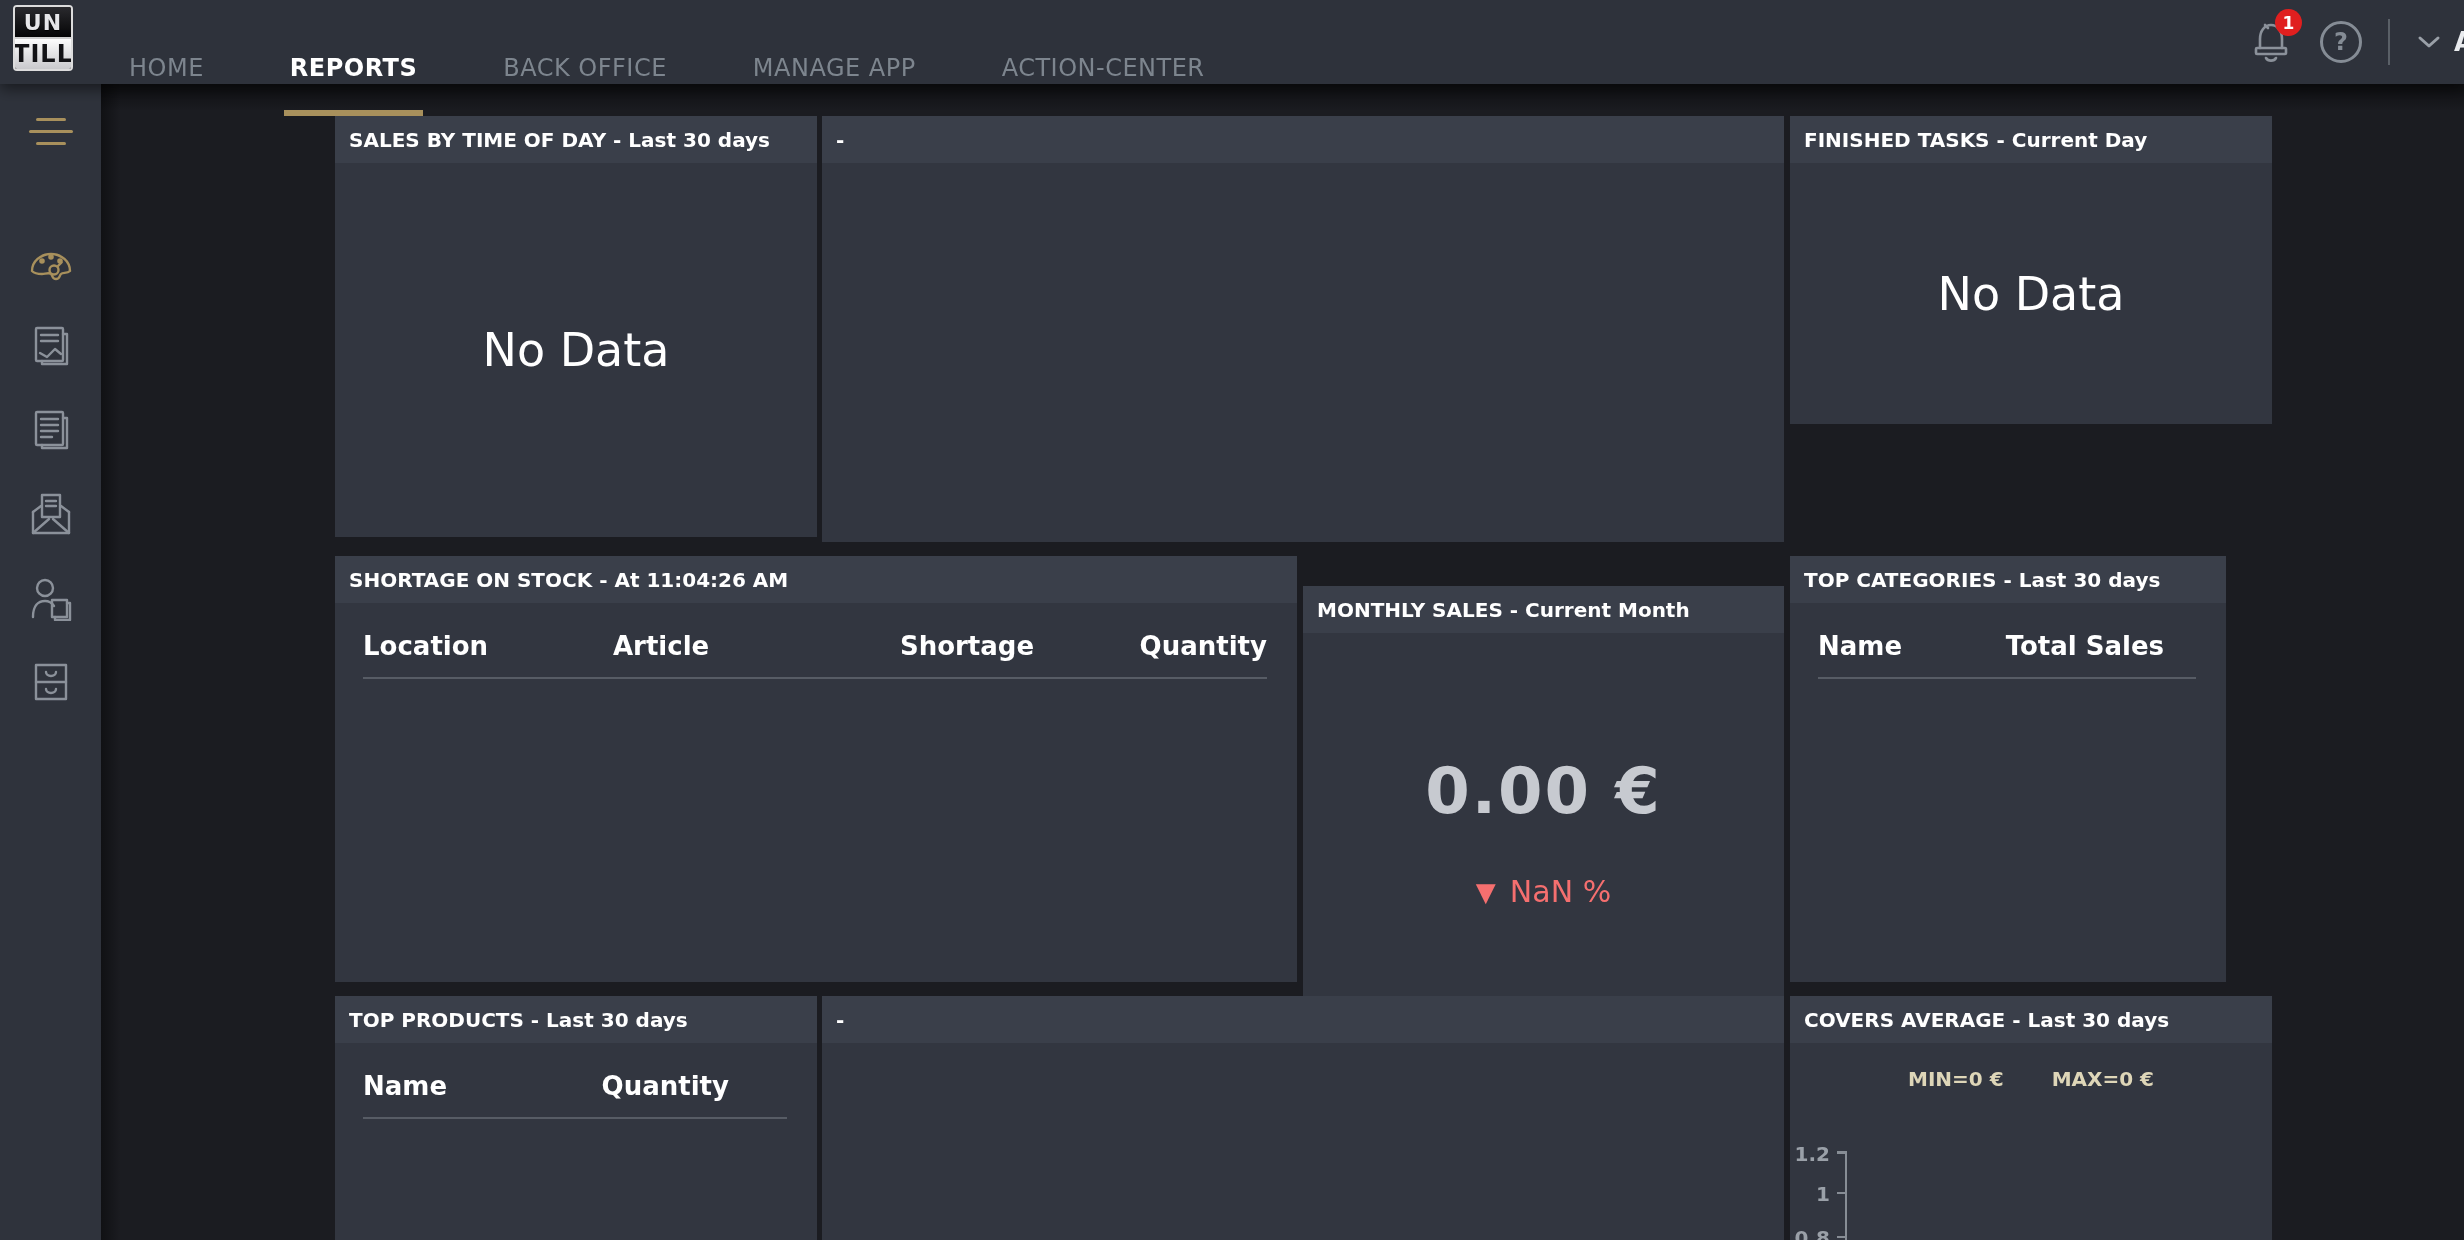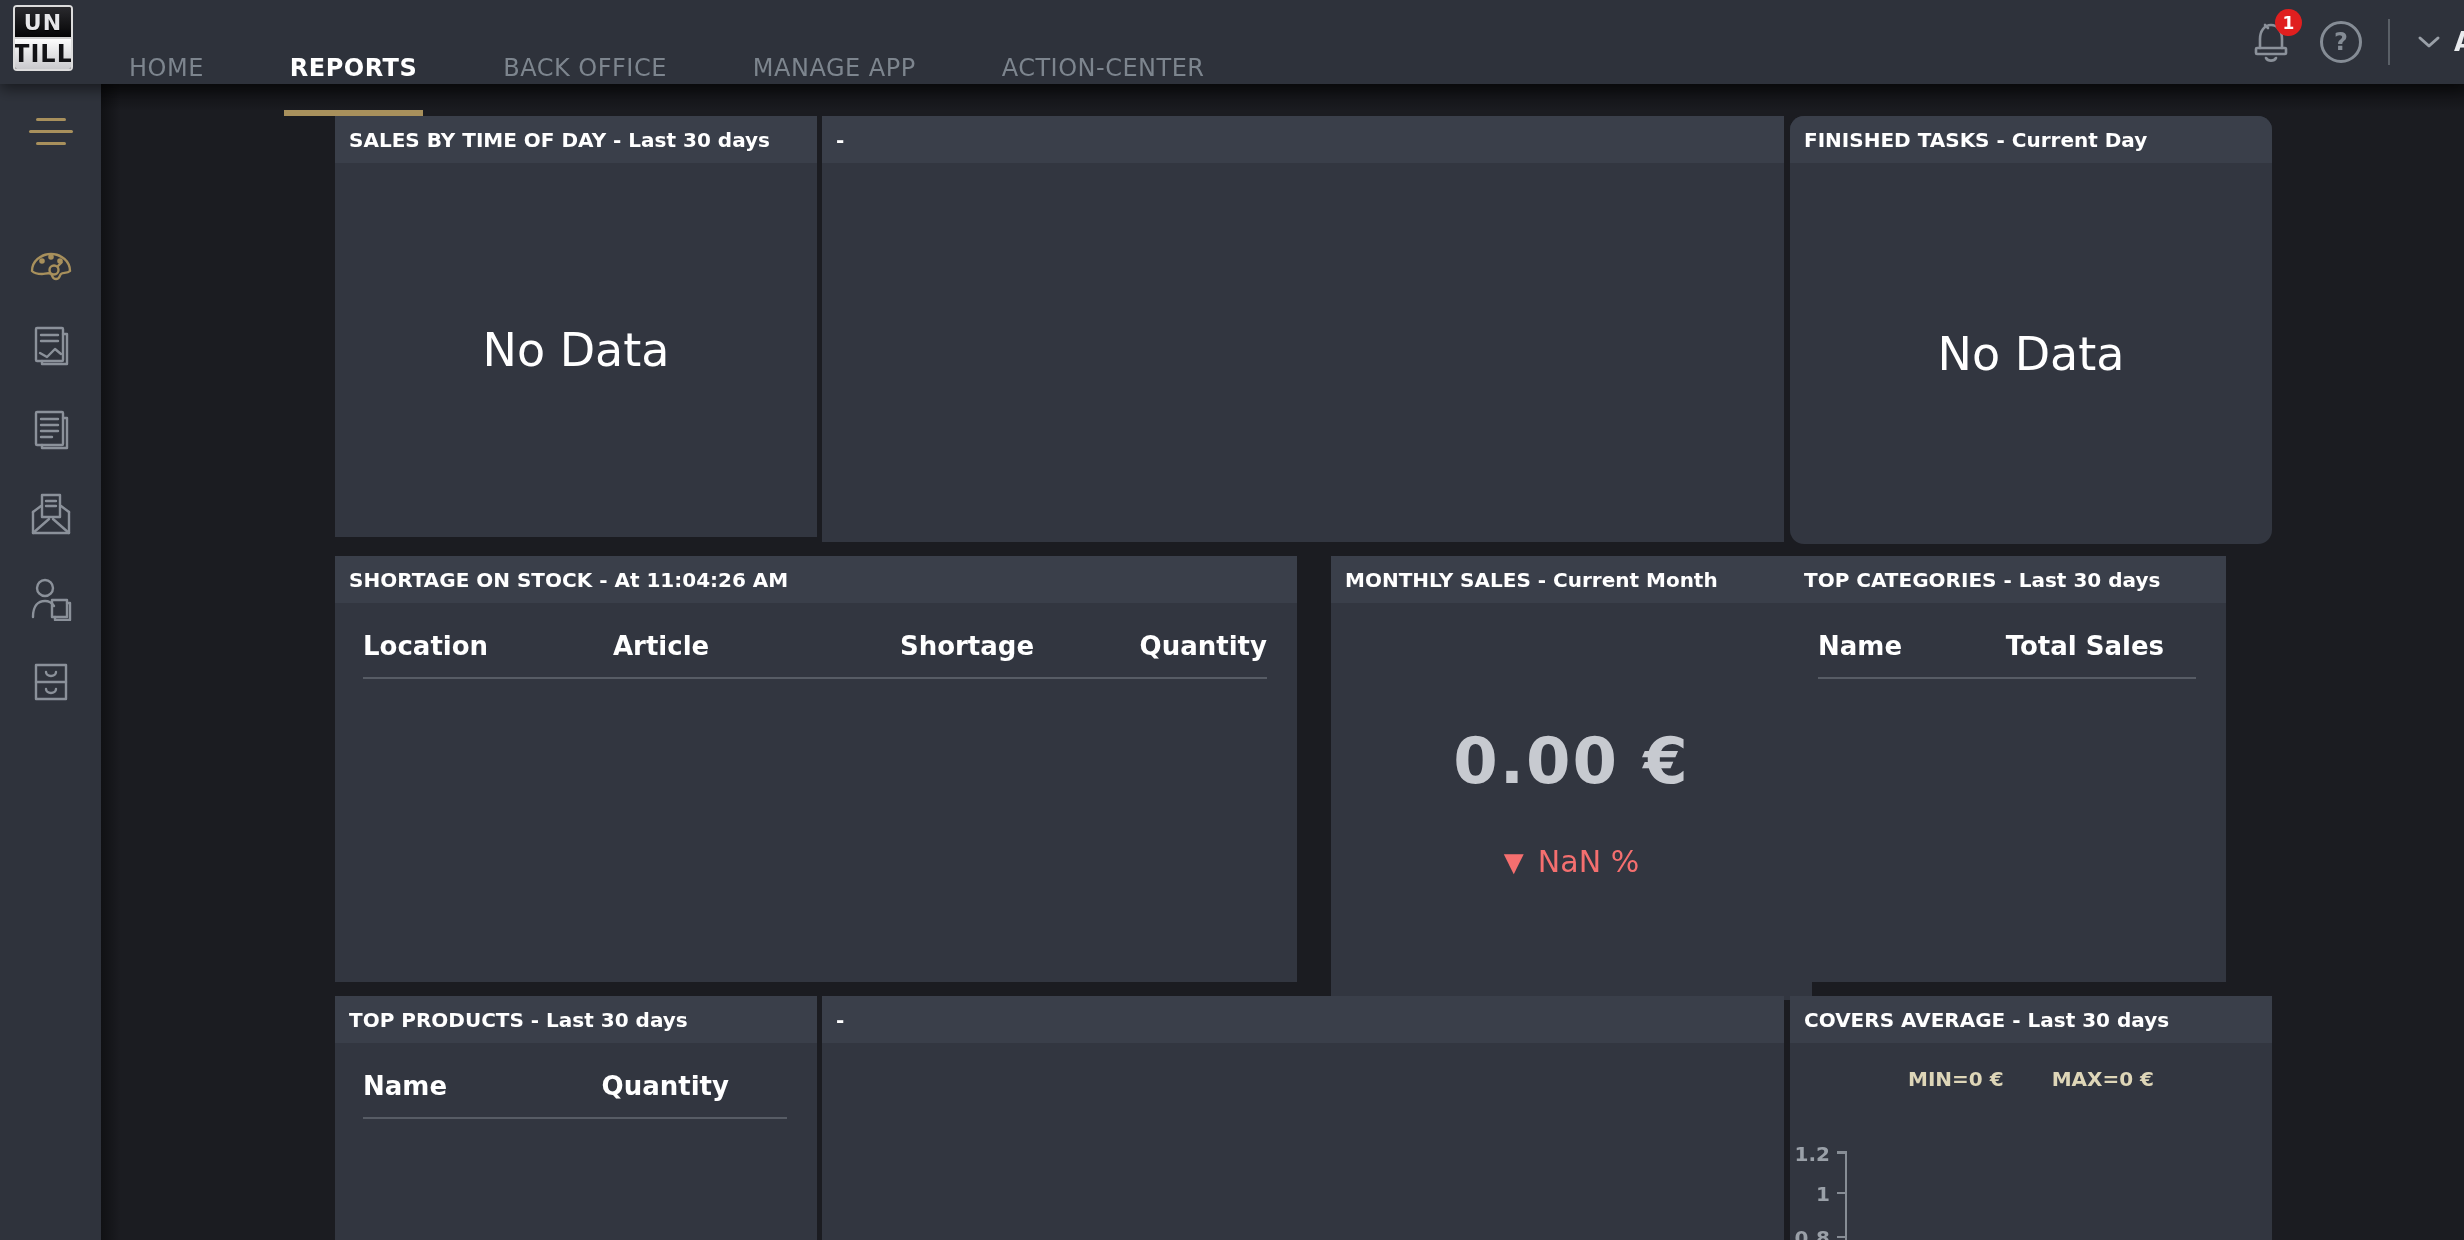--- a/index.html
+++ b/index.html
@@ -70,23 +70,23 @@
   .thead { display:flex; align-items:baseline; margin:28px 30px 0 28px;
            padding-bottom:16px; border-bottom:2px solid #575c65;
            color:#ffffff; font-size:26px; font-weight:bold; }
   .col-location { width:250px; } .col-article { flex:1; }
   .col-shortage { width:220px; text-align:center; }
   .col-quantity { width:190px; text-align:right; }
   .col-name { flex:1; } .col-right { text-align:right; }
 
   #card-sales      { left:335px;  top:116px; width:482px; height:421px; }
   #card-empty-top  { left:822px;  top:116px; width:962px; height:426px; }
-  #card-tasks      { left:1790px; top:116px; width:482px; height:428px;border-radius:14px; }
+  #card-tasks      { left:1790px; top:116px; width:482px; height:308px; }
   #card-shortage   { left:335px;  top:556px; width:962px; height:426px; }
-  #card-monthly    { left:1303px; top:556px; width:481px; height:444px;margin-left:28px; }
+  #card-monthly    { left:1303px; top:586px; width:481px; height:444px; }
   #card-categories { left:1790px; top:556px; width:436px; height:426px; }
   #card-products   { left:335px;  top:996px; width:482px; height:300px; }
   #card-empty-bot  { left:822px;  top:996px; width:962px; height:300px; }
   #card-covers     { left:1790px; top:996px; width:482px; height:300px; }
 
   
   .monthly-body { display:flex; flex-direction:column; align-items:center;
                   justify-content:center; gap:46px; height:calc(100% - 47px); }
   .big-value { color:#c7cad0; font-size:64px; font-weight:bold; letter-spacing:2px; }
   .delta { color:#f56f6f; font-size:30px; display:flex; align-items:center; gap:14px; }

